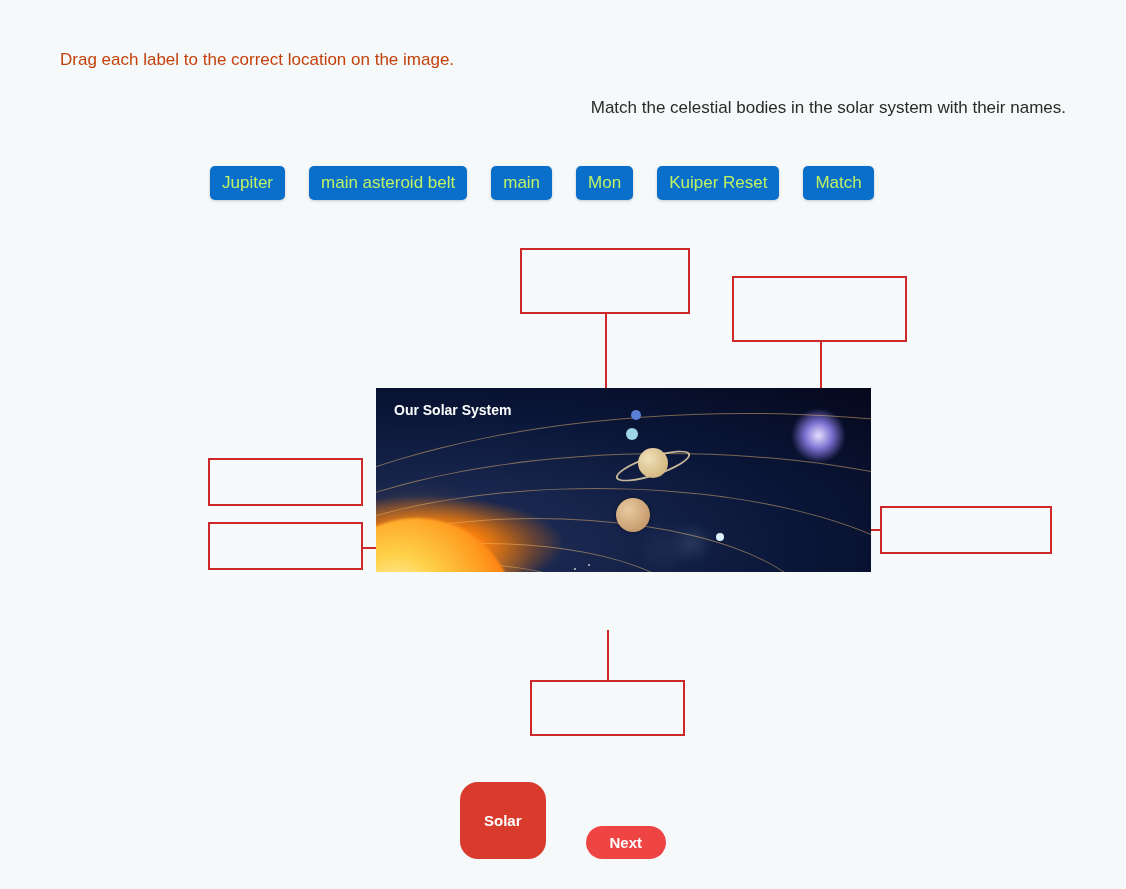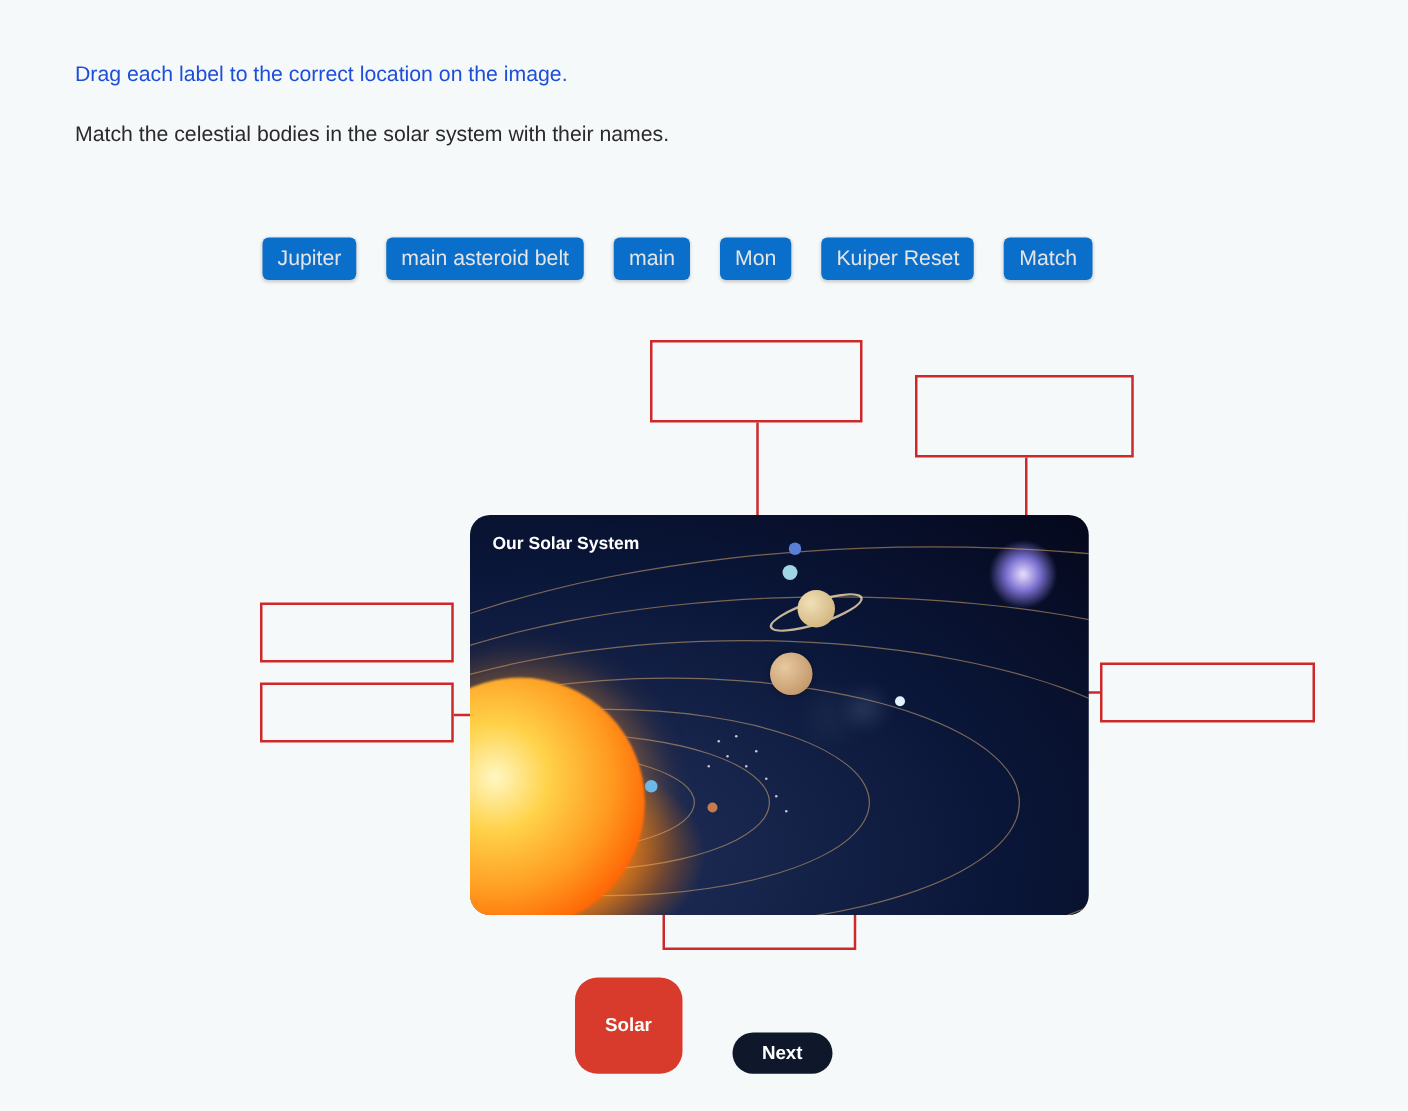--- a/index.html
+++ b/index.html
@@ -13,60 +13,60 @@
   }
   .page {
     position: relative;
     width: 100%;
     height: 100%;
     padding: 50px 60px 0 60px;
     background: #f6f9fa;
   }
   .instruction-1 {
     font-size: 17px;
-    color: #1d4ed8;
+    color: #c2410c;
     margin-bottom: 28px;
   }
   .instruction-2 {
     font-size: 17px;
     color: #2a2a2a;
-    margin-bottom: 72px;
+    margin-bottom: 48px;
+    text-align: right;
   }
   .labels-row {
     display: flex;
     gap: 24px;
     justify-content: flex-start;
     padding-left: 150px;
   }
   .drag-label {
     background: #0a6ecb;
-    color: #e5e5e5;
+    color: #bef264;
     font-size: 17px;
     padding: 7px 12px;
     border-radius: 5px;
     cursor: move;
     white-space: nowrap;
     box-shadow: 0 1px 3px rgba(0,0,0,0.2);
   }
   .work-area {
     position: relative;
     width: 100%;
     height: 540px;
     margin-top: 40px;
   }
   
   .solar {
     position: absolute;
     left: 316px;
     top: 148px;
     width: 495px;
-    height: 320px;
+    height: 184px;
     background: radial-gradient(ellipse at 10% 85%, #ffb347 0%, #ff7b00 8%, #1a2850 22%, #0a1638 60%, #05081c 100%);
     overflow: hidden;
-    border-radius: 16px;
   }
   .solar-title {
     position: absolute;
     top: 14px; left: 18px;
     color: #fff;
     font-size: 14px;
     font-weight: 600;
     z-index: 5;
   }
   
@@ -163,21 +163,21 @@
   .btn {
     color: #fff;
     font-size: 15px;
     font-weight: 600;
     padding: 8px 24px;
     border-radius: 18px;
     border: none;
     cursor: pointer;
   }
   .btn-reset { background: #d83a2b; }
-  .btn-next  { background: #0f172a; margin-top: 44px; }
+  .btn-next  { background: #ef4444; margin-top: 44px; }
 </style>
 </head>
 <body>
 
 <div class="page">
 
   <p class="instruction-1">Drag each label to the correct location on the image.</p>
   <p class="instruction-2">Match the celestial bodies in the solar system with their names.</p>
 
   <div class="labels-row">

